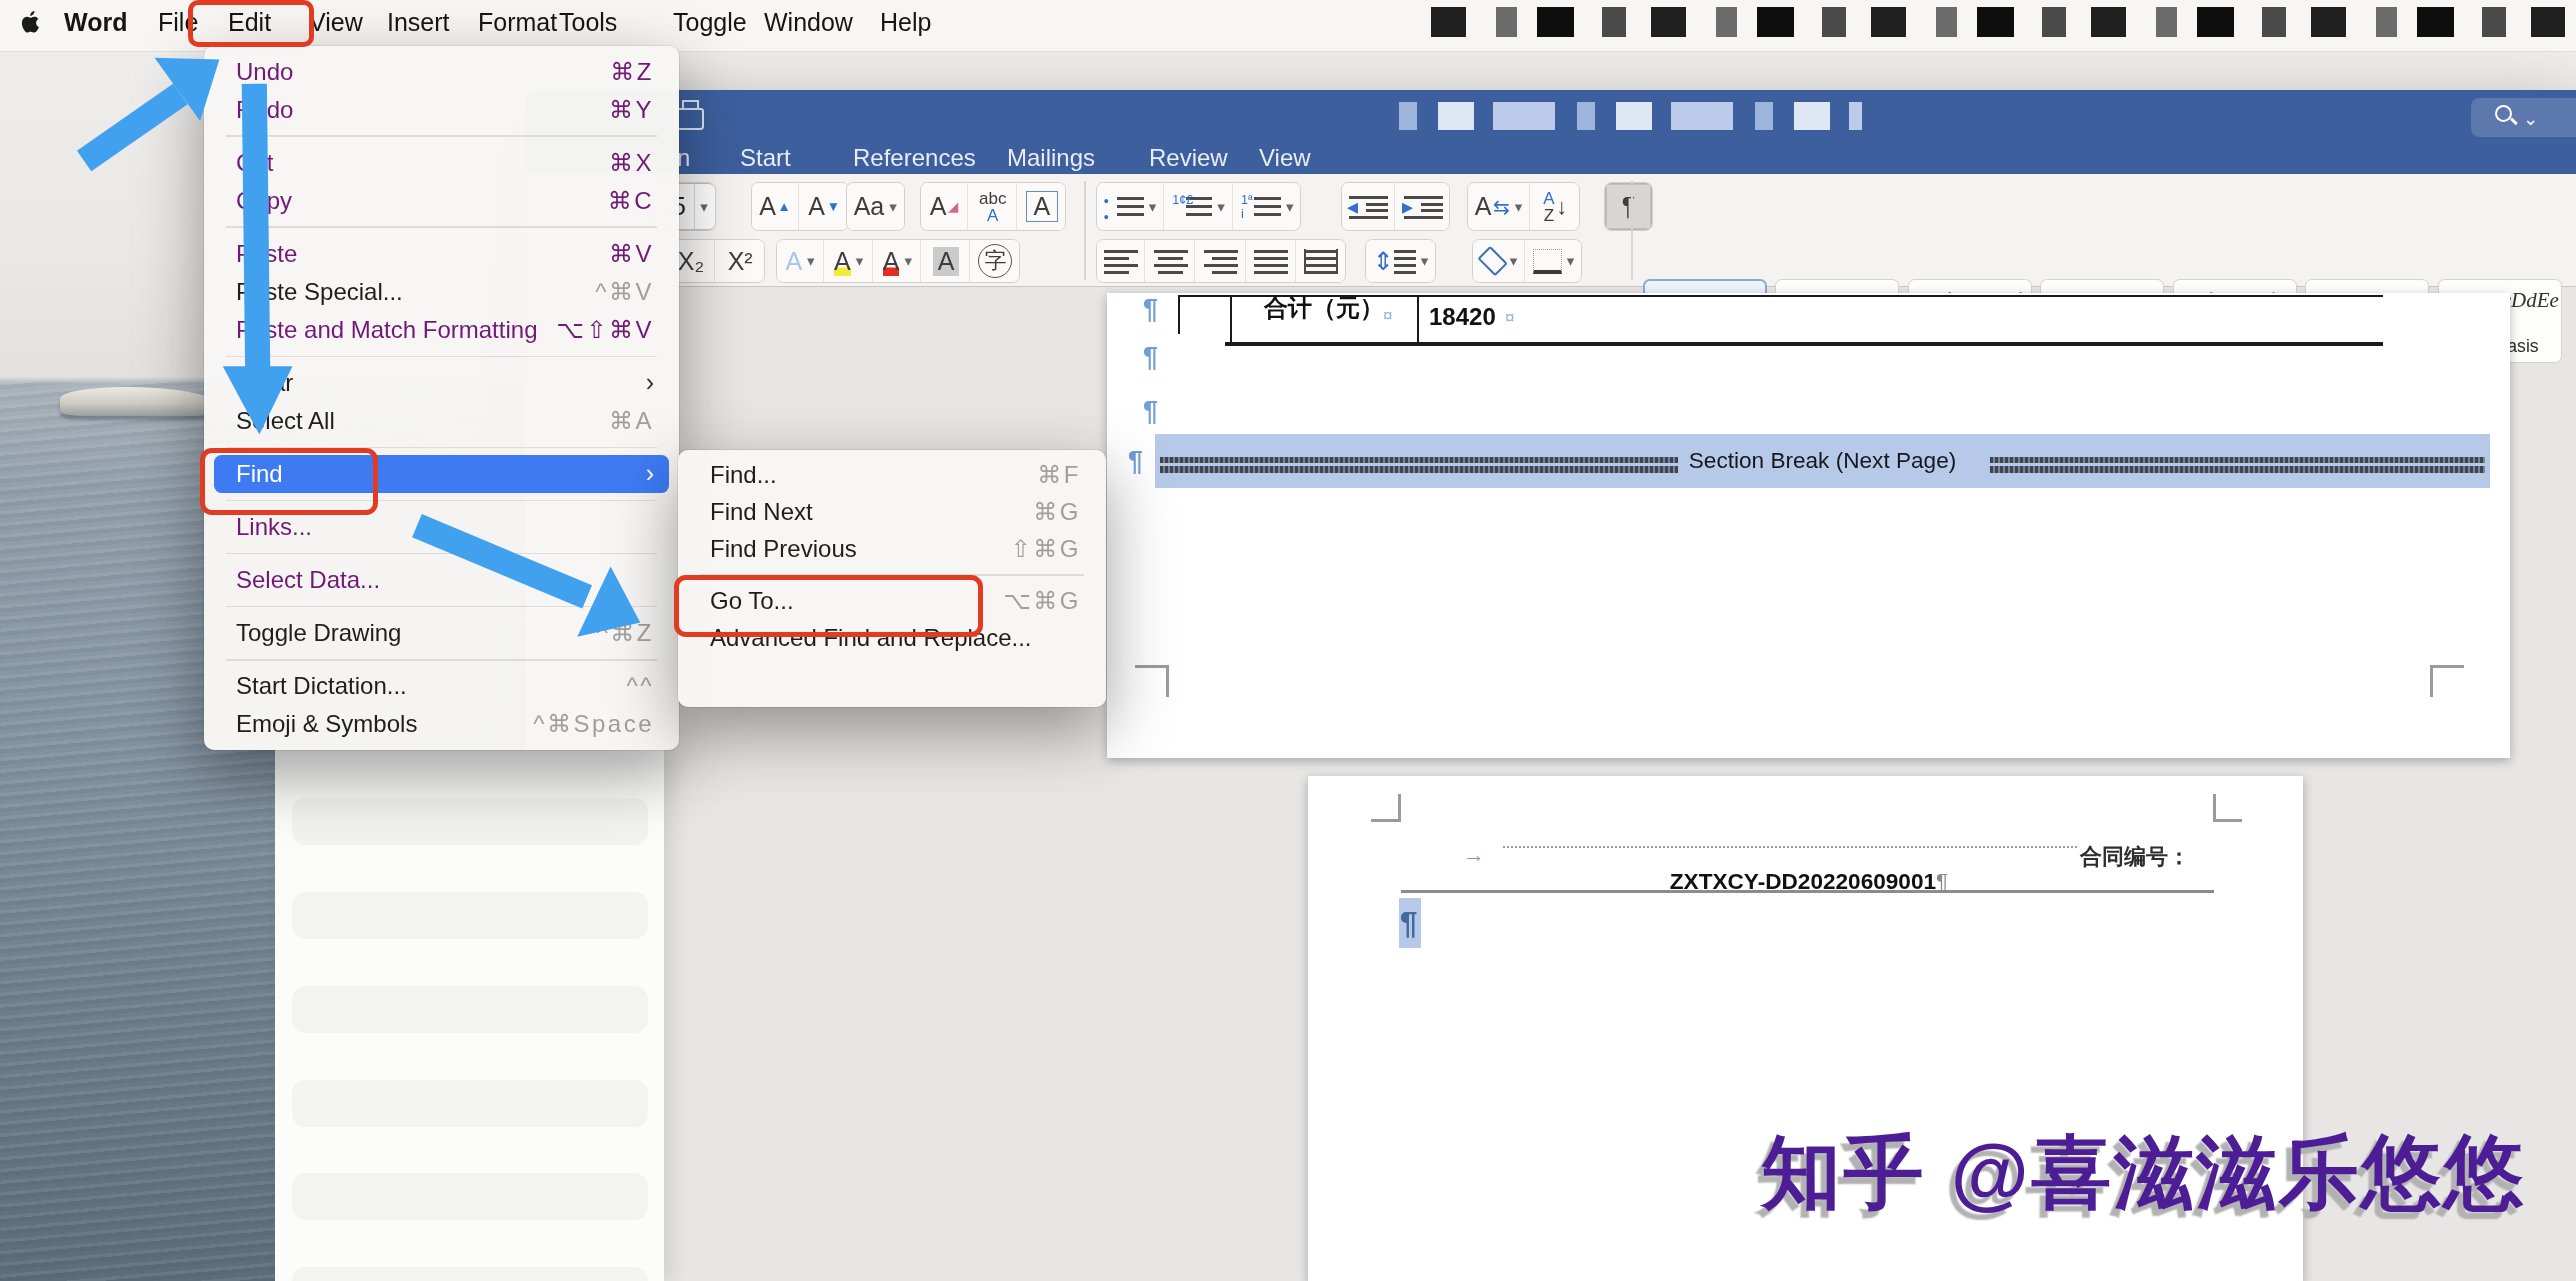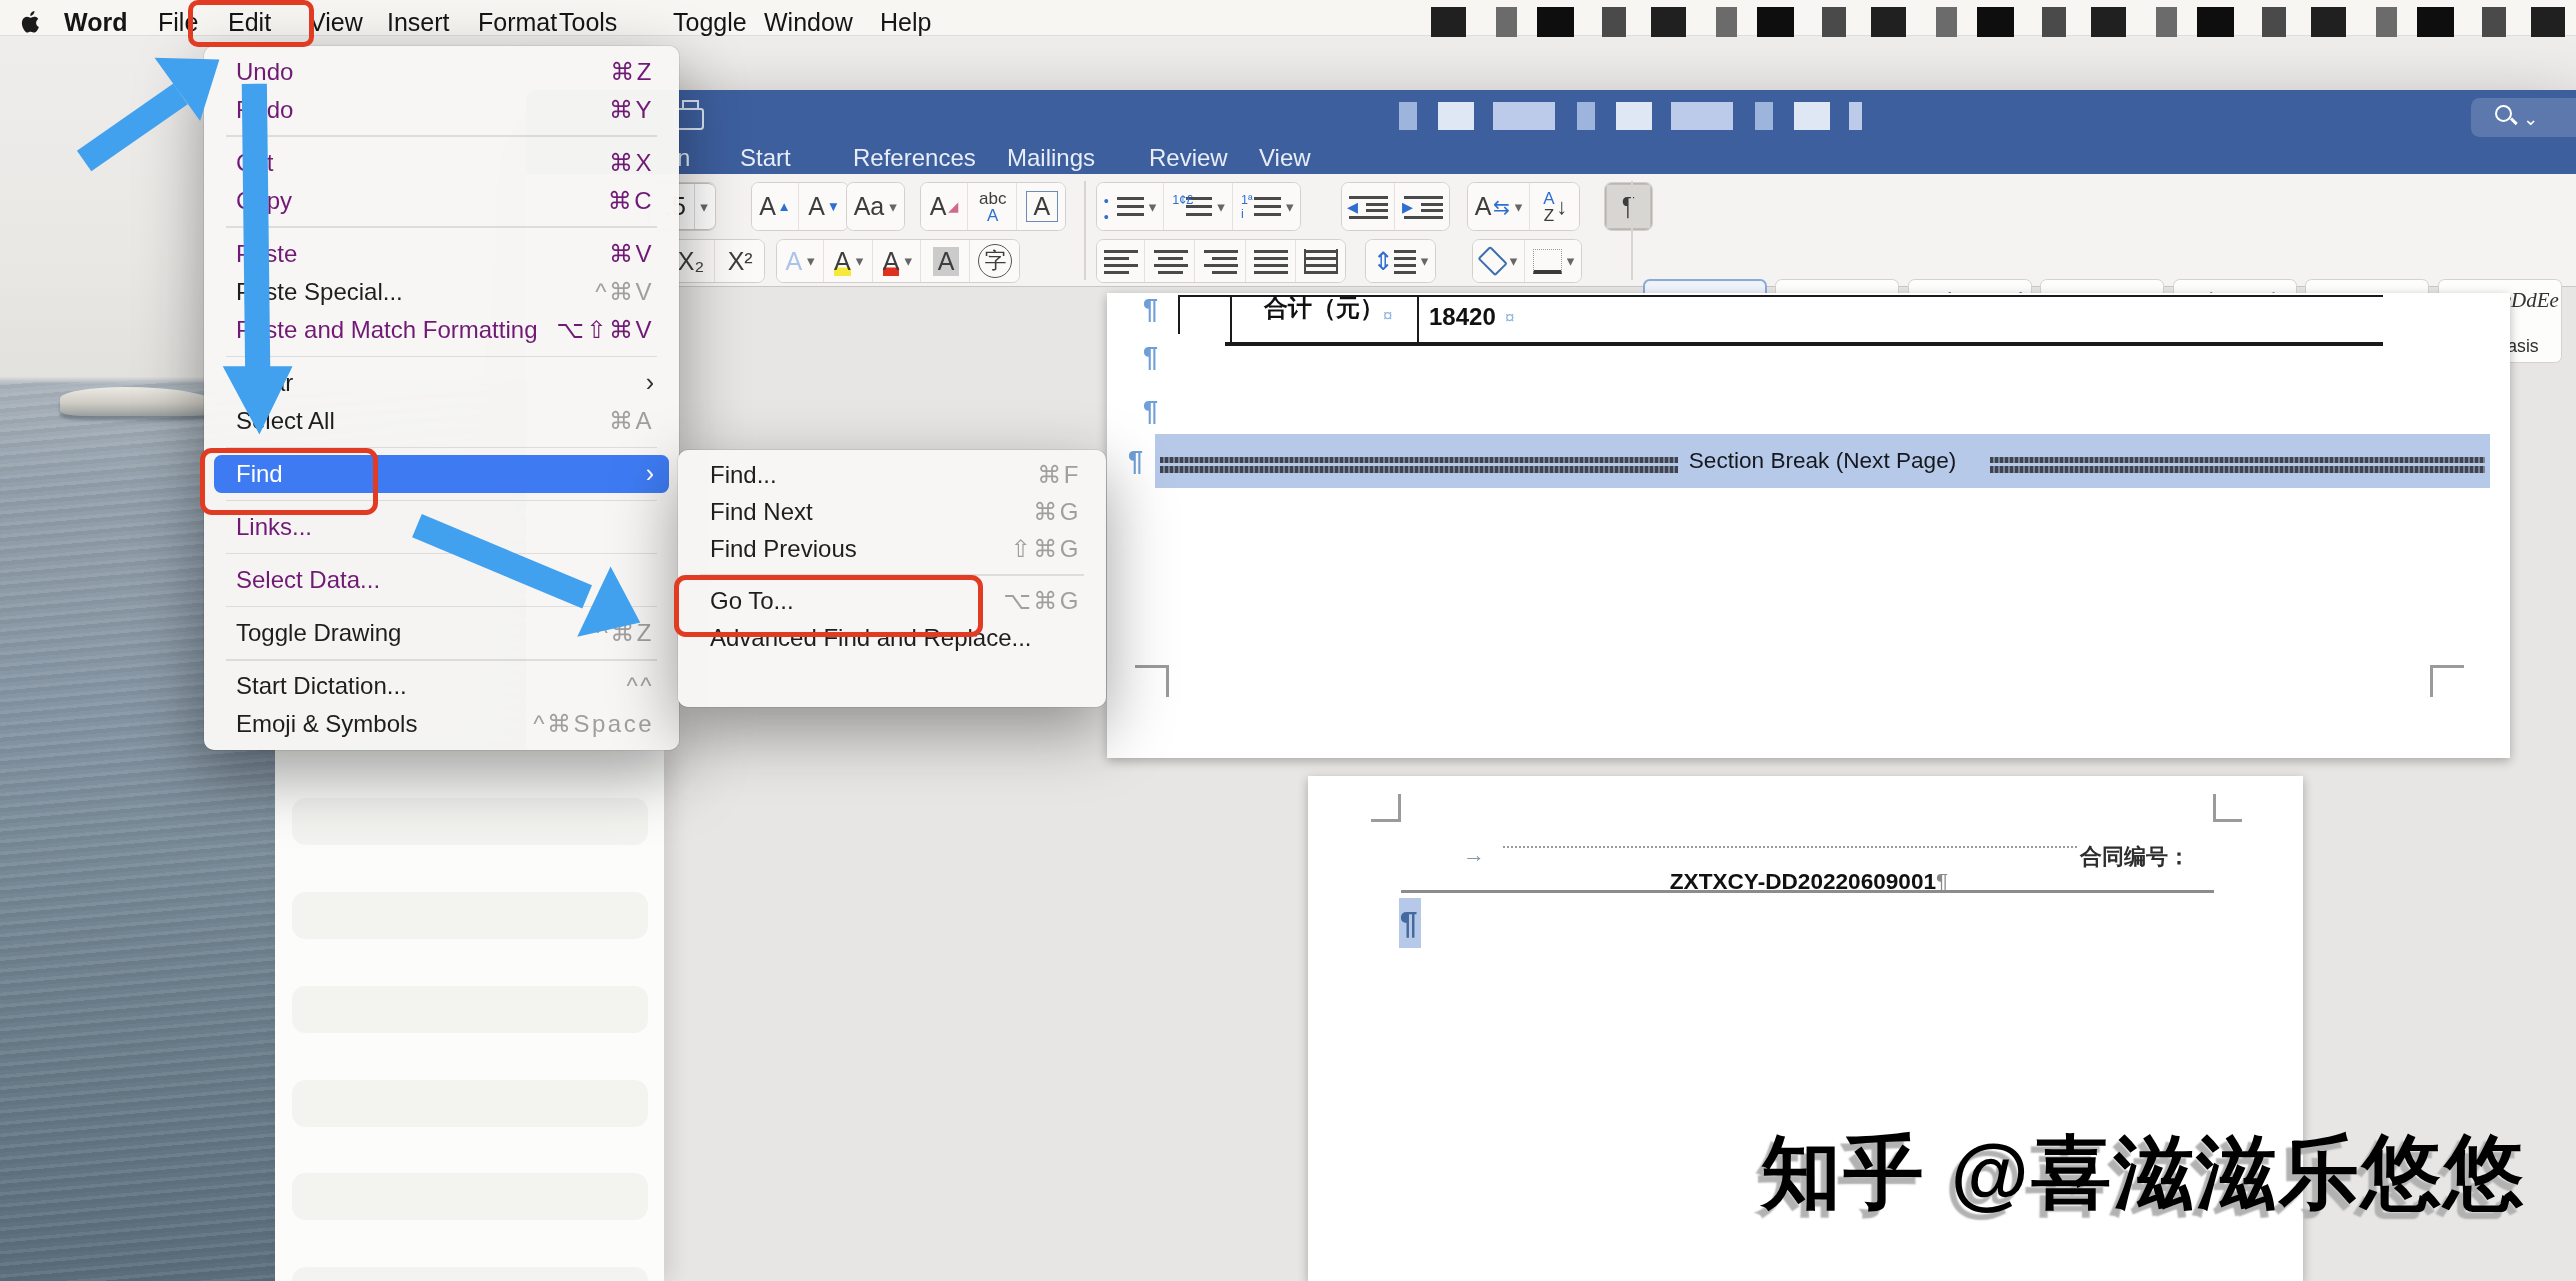--- a/index.html
+++ b/index.html
@@ -10,21 +10,21 @@
   #desktop { position:absolute; inset:0;
     background:linear-gradient(180deg,#efeeec 0%,#e9e8e5 20%,#e2e1de 29.4%,#aab3bb 30%,
                #93a0ac 38%,#8595a3 55%,#70828f 75%,#5b6d7b 100%); }
   #desktop .sea-tex { position:absolute; left:0; top:382px; width:755px; bottom:0;
     background:repeating-linear-gradient(175deg,rgba(255,255,255,.07) 0 3.4px,rgba(0,0,0,.04) 3.4px 7.5px,transparent 7.5px 11.7px); }
   #island { position:absolute; left:60px; top:387px; width:156px; height:28.5px;
     background:linear-gradient(180deg,#eceae4 0%,#cfccc4 55%,#9aa09f 100%);
     border-radius:45% 65% 20% 20%; box-shadow:0 4.2px 3.4px rgba(40,55,65,.35); }
 
   
-  #menubar { position:absolute; left:0; top:0; width:2576px; height:36px;
+  #menubar { position:absolute; left:0; top:0; width:2576px; height:52px;
     background:rgba(247,246,243,.96); border-bottom:0.8px solid rgba(0,0,0,.10); z-index:25; }
   #menubar .mitem { position:absolute; top:0; height:44px; display:flex; align-items:center;
     font-size:25px; color:#151515; }
   #menubar .bold { font-weight:bold; }
   #apple-logo { position:absolute; left:18.4px; top:8.4px; width:25px; height:28.5px; }
   #mosaic-menubar { position:absolute; left:1431px; top:6.7px; width:1134px; height:30px;
     background:repeating-linear-gradient(90deg,#202020 0 35px,transparent 35px 65px,
       #6b6b6b 65px 86px,transparent 86px 106px,#0e0e0e 106px 143px,transparent 143px 171px,
       #4a4a4a 171px 195px,transparent 195px 220px); }
 
@@ -137,21 +137,21 @@
   #hdr-num { position:absolute; left:1048px; top:779px; width:470px; text-align:center;
     font-size:22.6px; color:#111; font-weight:bold; }
   #hdr-num .gp { color:#8a8a8a; font-weight:normal; }
   #hdr-line { position:absolute; left:875px; top:800px; width:813px; height:3.4px; background:#8c8c8c; }
   #tabarrow { position:absolute; left:937px; top:752px; font-size:22px; color:#8596ad; }
   #selpil { position:absolute; left:873px; top:808px; width:22px; height:50px; background:#b7c9e8; }
   #selpil span { position:absolute; left:0.8px; top:6.7px; color:#44699e; font-size:32px; font-weight:bold; }
 
   
   #watermark { position:absolute; left:1761px; top:1120px; z-index:15; font-size:80px; font-weight:bold;
-    color:#000000; letter-spacing:2.5px; text-shadow:-5.9px 6.7px 1.7px #b2b2b2; white-space:nowrap; }
+    color:#4c1d95; letter-spacing:2.5px; text-shadow:-5.9px 6.7px 1.7px #b2b2b2; white-space:nowrap; }
 
   
   #panel { position:absolute; left:275px; top:750px; width:389px; height:531px; background:#fcfcfb;
     z-index:20; box-shadow:8.4px 0 18.4px rgba(0,0,0,.10); }
   #panel .prow { position:absolute; left:17px; width:356px; height:47px; background:#f3f3f0; border-radius:13.4px; }
 
   
   .menu { position:absolute; background:rgba(247,246,244,.98); border-radius:10px;
     box-shadow:0 23.5px 67px rgba(0,0,0,.38),0 0 0 0.8px rgba(0,0,0,.09); z-index:30; padding:6.7px 0; }
   #edit-menu { left:204px; top:46px; width:475px; height:704px; }

